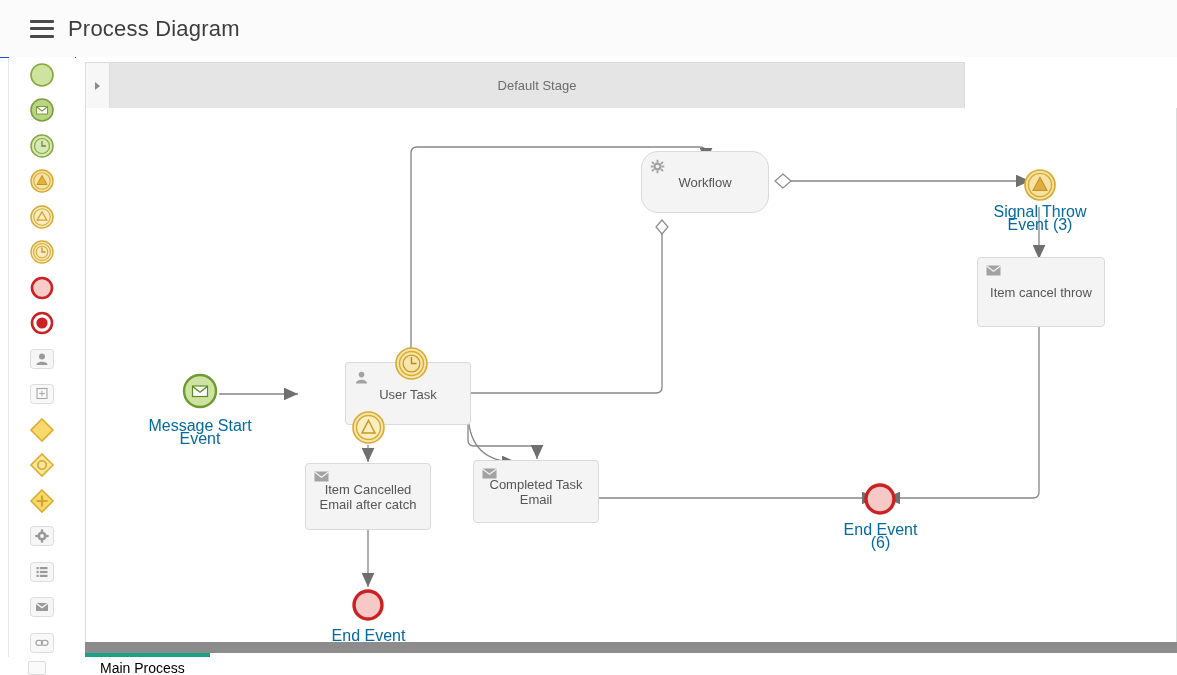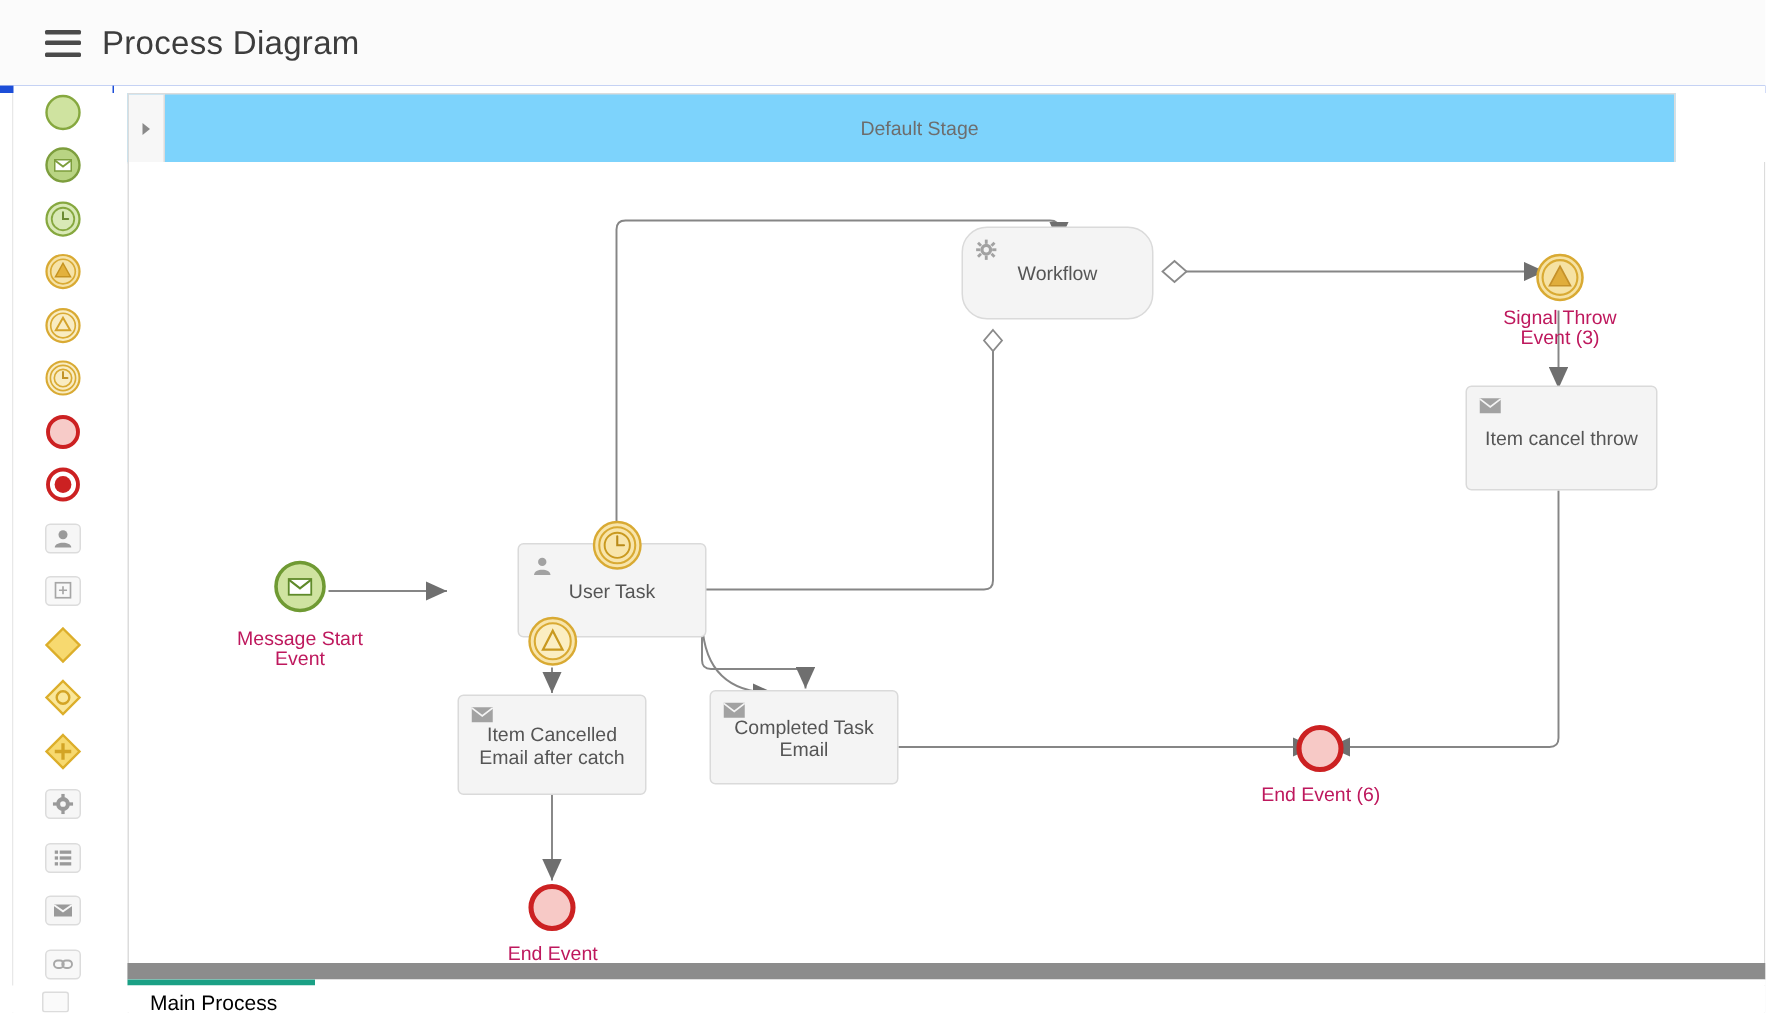--- a/index.html
+++ b/index.html
@@ -7,21 +7,21 @@
     width:1177px;height:675px;overflow:hidden;
     background:#ffffff;
     font-family:"Liberation Sans", sans-serif;
     color:#444;
   }
   #app{position:relative;width:1177px;height:675px;overflow:hidden;}
 
   
   .header{
     position:absolute;left:0;top:0;width:1177px;height:57px;
-    background:#fbfbfb;border-bottom:5px solid #1d4ed8;
+    background:#fbfbfb;border-bottom:1px solid #1d4ed8;
     display:flex;align-items:center;
   }
   .left-rail{position:absolute;left:0;top:0;width:8px;height:675px;background:#ffffff;border-right:1px solid #e8e8e8;}
   .burger{
     margin-left:30px;width:24px;height:18px;display:flex;flex-direction:column;
     justify-content:space-between;cursor:pointer;
   }
   .burger i{display:block;height:3px;background:#4a4a4a;border-radius:1px;}
   .page-title{
     margin-left:14px;font-size:22px;color:#3d3d3d;font-weight:400;letter-spacing:.2px;
@@ -37,22 +37,22 @@
     cursor:pointer;
   }
   .pal-item svg{display:block;}
 
   
   .canvas-wrap{
     position:absolute;left:76px;top:57px;width:1101px;height:618px;
     background:#ffffff;overflow:hidden;
   }
   .stage-header{
-    position:absolute;left:9px;top:5px;width:1032px;height:47px;
-    background:#7dd3fc;border:1px solid #dcdcdc;box-sizing:border-box;
+    position:absolute;left:9px;top:5px;width:880px;height:47px;
+    background:#e5e5e5;border:1px solid #dcdcdc;box-sizing:border-box;
     display:flex;align-items:center;
   }
   .stage-collapse{
     width:24px;height:45px;border-right:1px solid #dcdcdc;box-sizing:border-box;
     display:flex;align-items:center;justify-content:center;cursor:pointer;background:#f7f7f7;
   }
   .stage-collapse span{
     display:block;width:0;height:0;border-left:5px solid #8a8a8a;
     border-top:4px solid transparent;border-bottom:4px solid transparent;
   }
@@ -75,21 +75,21 @@
     box-sizing:border-box;
   }
   .task .tlabel{
     position:absolute;left:0;right:0;top:50%;transform:translateY(-50%);
     text-align:center;font-size:13px;color:#555;line-height:15px;padding:0 6px;
   }
   .task .ticon{position:absolute;left:8px;top:7px;width:16px;height:16px;}
 
   
   .evlabel{
-    position:absolute;text-align:center;font-size:13px;color:#be185d;line-height:13px;
+    position:absolute;text-align:center;font-size:16px;color:#0369a1;line-height:13px;
     white-space:pre-line;
   }
 
   
   .ev{position:absolute;}
 
   
   .hscroll-track{
     position:absolute;left:85px;top:642px;width:1092px;height:11px;background:#e9e9e9;
   }

